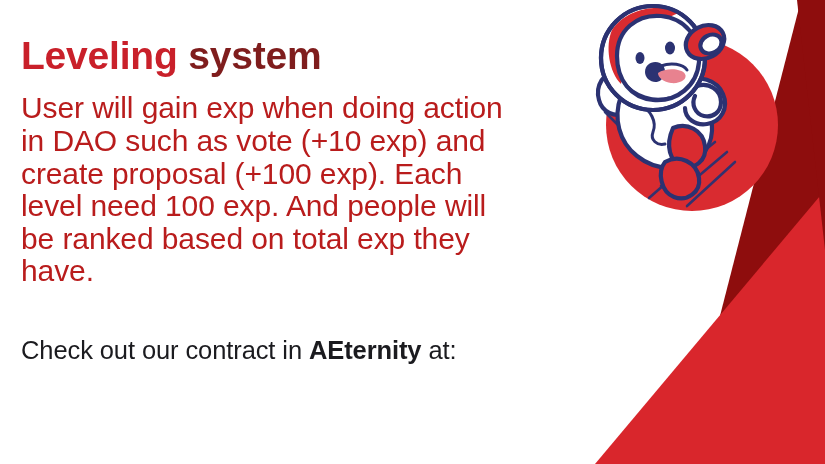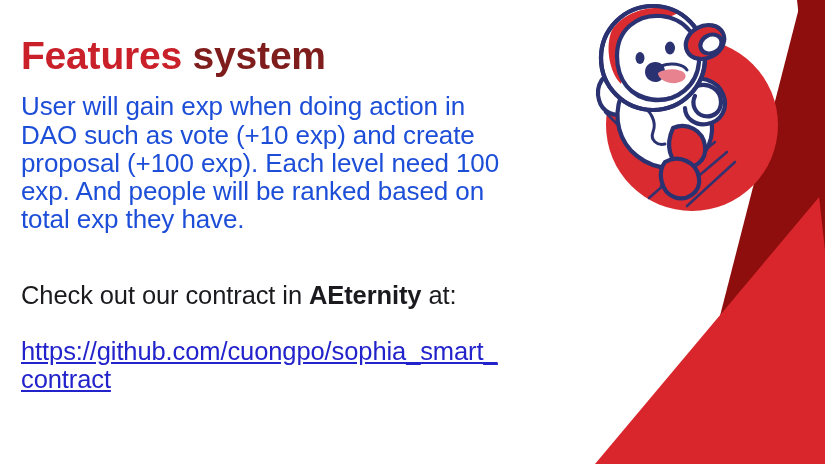--- a/index.html
+++ b/index.html
@@ -49,23 +49,23 @@
     line-height: 1.14;
     letter-spacing: -0.2px;
     margin: 4px 0 0 0;
     color: #141418;
     white-space: nowrap;
   }
   .headline .accent { color: #c9202a; }
   .headline .plain  { color: #7f1d1d; }
 
   .body-par {
-    font-size: 26px;
+    font-size: 30px;
     font-weight: 400;
-    color: #1d4ed8;
+    color: #b91c1c;
     line-height: 1.085;
     letter-spacing: -0.1px;
     margin: 14px 0 8px 0;
     width: 500px;
   }
   .cta-par {
     font-size: 25.5px;
     font-weight: 400;
     color: #1b1b1f;
     line-height: 1.1;
@@ -160,26 +160,23 @@
 
         <path fill="none" stroke="#2b3272" stroke-width="3" d="M 60 84 C 70 96 88 102 104 98"></path>
       </g>
     </svg>
   </div>
 
   <div class="content">
 
 
     <h1 class="headline">
-      <span class="accent">Features</span><span class="plain"> system</span>
+      <span class="accent">Leveling</span><span class="plain"> system</span>
     </h1>
 
     <p class="body-par">User will gain exp when doing action in DAO such as vote (+10 exp) and create proposal (+100 exp). Each level need 100 exp. And people will be ranked based on total exp they have.</p>
 
     <p class="cta-par">
       <span>Check out our contract in </span><span class="strong">AEternity</span><span> at:</span>
     </p>
 
-    <p class="link-par">
-      <a href="#">https://github.com/cuongpo/sophia_smart_contract</a>
-    </p>
   </div>
 </div>
 
 </body></html>

